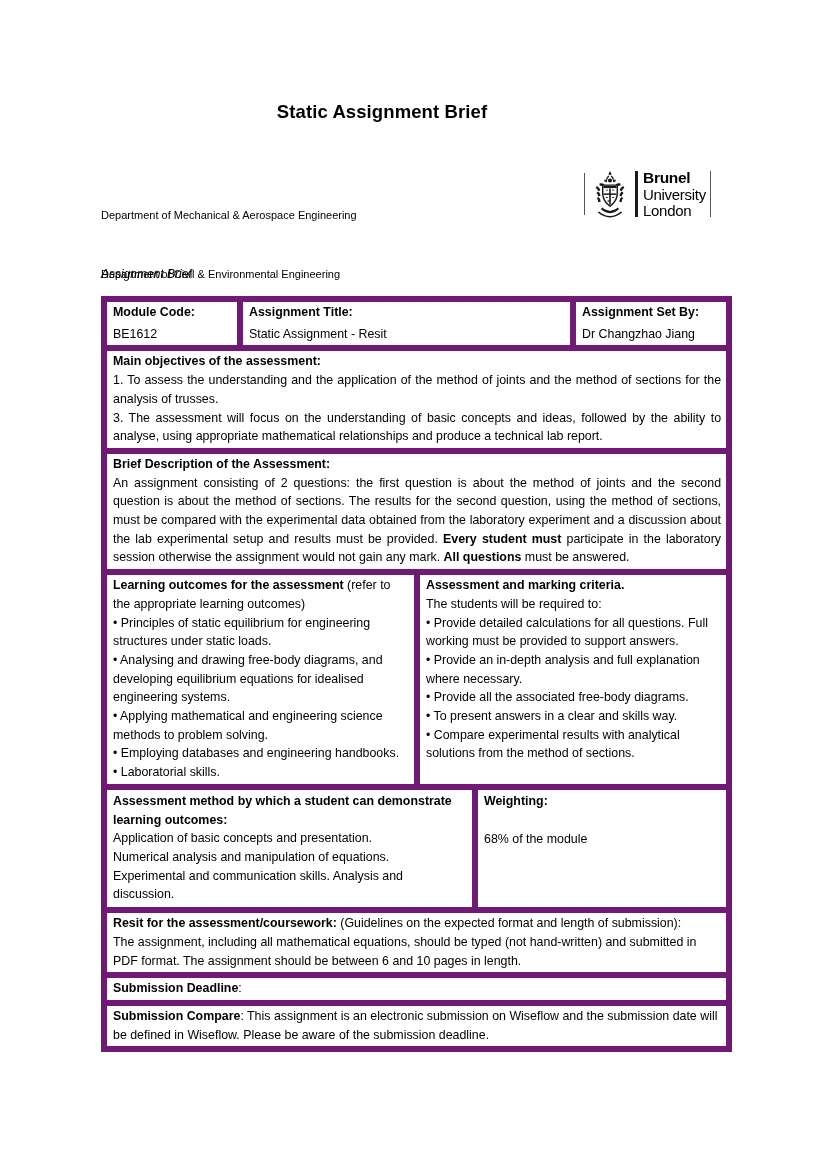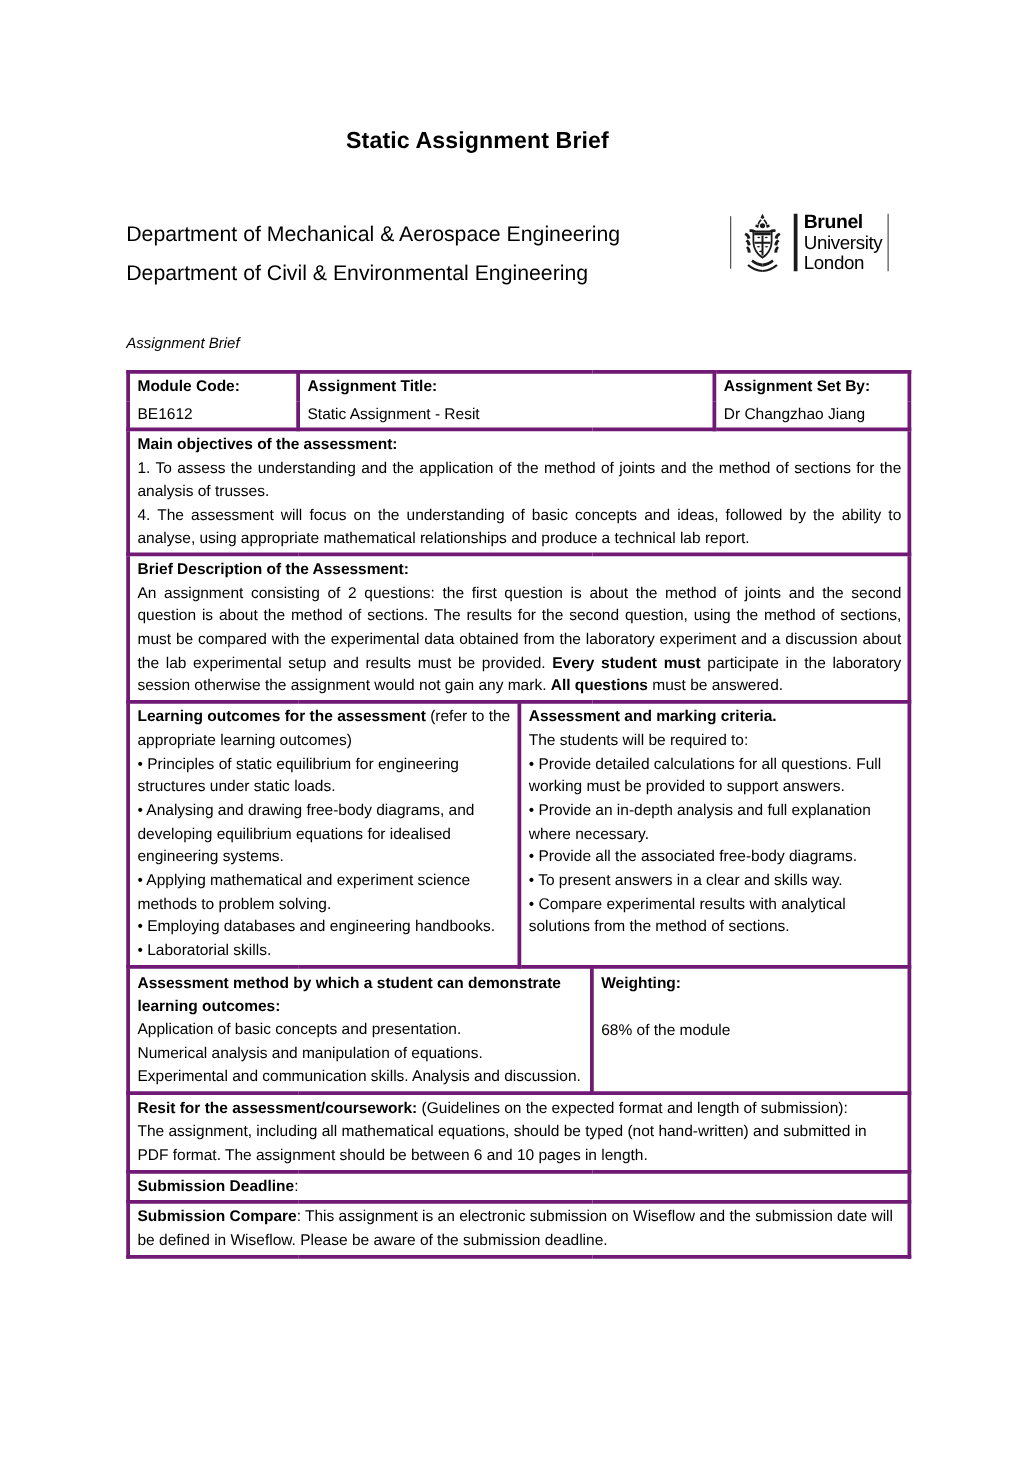--- a/index.html
+++ b/index.html
@@ -36,23 +36,24 @@
   }
 
   
   .dept-block {
     position: absolute;
     left: 101px;
     top: 172px;
     width: 470px;
   }
   .dept-line {
-    font-size: 17px;
+    font-size: 11px;
     line-height: 31px;
     white-space: nowrap;
+    margin-top: 28px;
   }
 
   
   .logo {
     position: absolute;
     left: 584px;
     top: 166px;
     width: 108px;
     height: 56px;
     display: flex;
@@ -114,21 +115,21 @@
     position: absolute;
     left: 101px;
     top: 296px;
     width: 625px;
     border-collapse: collapse;
     table-layout: fixed;
     font-size: 12.4px;
     line-height: 18.7px;
   }
   .tbl td {
-    border: 3px solid #701a75;
+    border: 6px solid #701a75;
     padding: 1px 5px 2px 6px;
     vertical-align: top;
   }
   .tbl .nb-top { border-top: none; }
   .tbl .nb-bot { border-bottom: none; }
   b, .b { font-weight: bold; }
   .just { text-align: justify; text-align-last: left; }
   .cellline { display: block; }
   .pad-row td { padding-top: 2px; padding-bottom: 3px; }
   .wcell { padding-left: 8px; }
@@ -216,37 +217,37 @@
       <tr>
         <td class="nb-top">BE1612</td>
         <td class="nb-top" colspan="3">Static Assignment - Resit</td>
         <td class="nb-top">Dr Changzhao Jiang</td>
       </tr>
 
       <tr>
         <td colspan="5">
           <span class="cellline b">Main objectives of the assessment:</span>
           <span class="cellline just">1. To assess the understanding and the application of the method of joints and the method of sections for the analysis of trusses.</span>
-          <span class="cellline just">4. The assessment will focus on the understanding of basic concepts and ideas, followed by the ability to analyse, using appropriate mathematical relationships and produce a technical lab report.</span>
+          <span class="cellline just">3. The assessment will focus on the understanding of basic concepts and ideas, followed by the ability to analyse, using appropriate mathematical relationships and produce a technical lab report.</span>
         </td>
       </tr>
 
       <tr>
         <td colspan="5">
           <span class="cellline b">Brief Description of the Assessment:</span>
           <span class="cellline just"><span>An assignment consisting of 2 questions: the first question is about the method of joints and the second question is about the method of sections. The results for the second question, using the method of sections, must be compared with the experimental data obtained from the laboratory experiment and a discussion about the lab experimental setup and results must be provided. </span><b>Every student must</b><span> participate in the laboratory session otherwise the assignment would not gain any mark. </span><b>All questions</b><span> must be answered.</span></span>
         </td>
       </tr>
 
       <tr>
         <td colspan="2">
           <span class="cellline"><b>Learning outcomes for the assessment</b><span> (refer to the appropriate learning outcomes)</span></span>
           <span class="cellline">• Principles of static equilibrium for engineering structures under static loads.</span>
           <span class="cellline">• Analysing and drawing free-body diagrams, and developing equilibrium equations for idealised engineering systems.</span>
-          <span class="cellline">• Applying mathematical and experiment science methods to problem solving.</span>
+          <span class="cellline">• Applying mathematical and engineering science methods to problem solving.</span>
           <span class="cellline">• Employing databases and engineering handbooks.</span>
           <span class="cellline">• Laboratorial skills.</span>
         </td>
         <td colspan="3">
           <span class="cellline b">Assessment and marking criteria.</span>
           <span class="cellline">The students will be required to:</span>
           <span class="cellline">• Provide detailed calculations for all questions. Full working must be provided to support answers.</span>
           <span class="cellline">• Provide an in-depth analysis and full explanation where necessary.</span>
           <span class="cellline">• Provide all the associated free-body diagrams.</span>
           <span class="cellline">• To present answers in a clear and skills way.</span>

